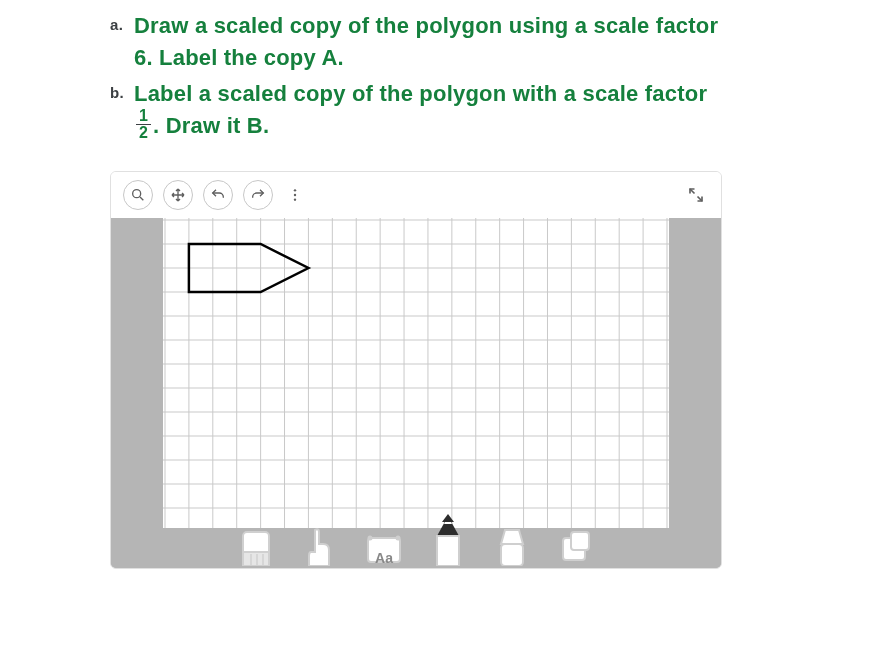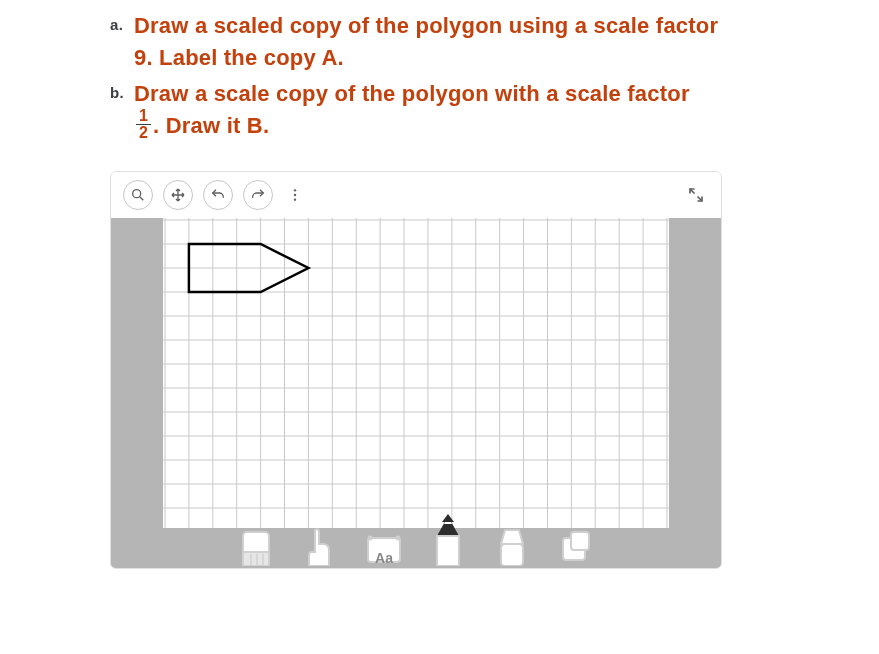--- a/index.html
+++ b/index.html
@@ -29,21 +29,21 @@
     font-weight: 600;
     color: #3c4043;
     letter-spacing: 0.3px;
     width: 24px;
     flex-shrink: 0;
     padding-top: 6px;
   }
   .qtext {
     font-size: 22px;
     font-weight: 600;
-    color: #c2410c;
+    color: #15803d;
     line-height: 1.45;
     letter-spacing: 0.2px;
   }
   .frac {
     display: inline-flex;
     flex-direction: column;
     align-items: center;
     vertical-align: middle;
     line-height: 1;
     margin: 0 2px;
@@ -158,27 +158,27 @@
 </style>
 </head>
 <body>
 
 <div class="content">
   <ol class="question-list">
     <li class="question-item">
       <span class="marker">a.</span>
       <span class="qtext">
         <span>Draw a scaled copy of the polygon using a scale factor</span><br>
-        <span>9. Label the copy A.</span>
+        <span>6. Label the copy A.</span>
       </span>
     </li>
     <li class="question-item">
       <span class="marker">b.</span>
       <span class="qtext">
-        <span>Draw a scale copy of the polygon with a scale factor</span><br>
+        <span>Label a scaled copy of the polygon with a scale factor</span><br>
         <span class="frac">
           <span class="num">1</span>
           <span class="den">2</span>
         </span><span>. Draw it B.</span>
       </span>
     </li>
   </ol>
 
   <div class="canvas-wrap">
     <div class="canvas-toolbar">

